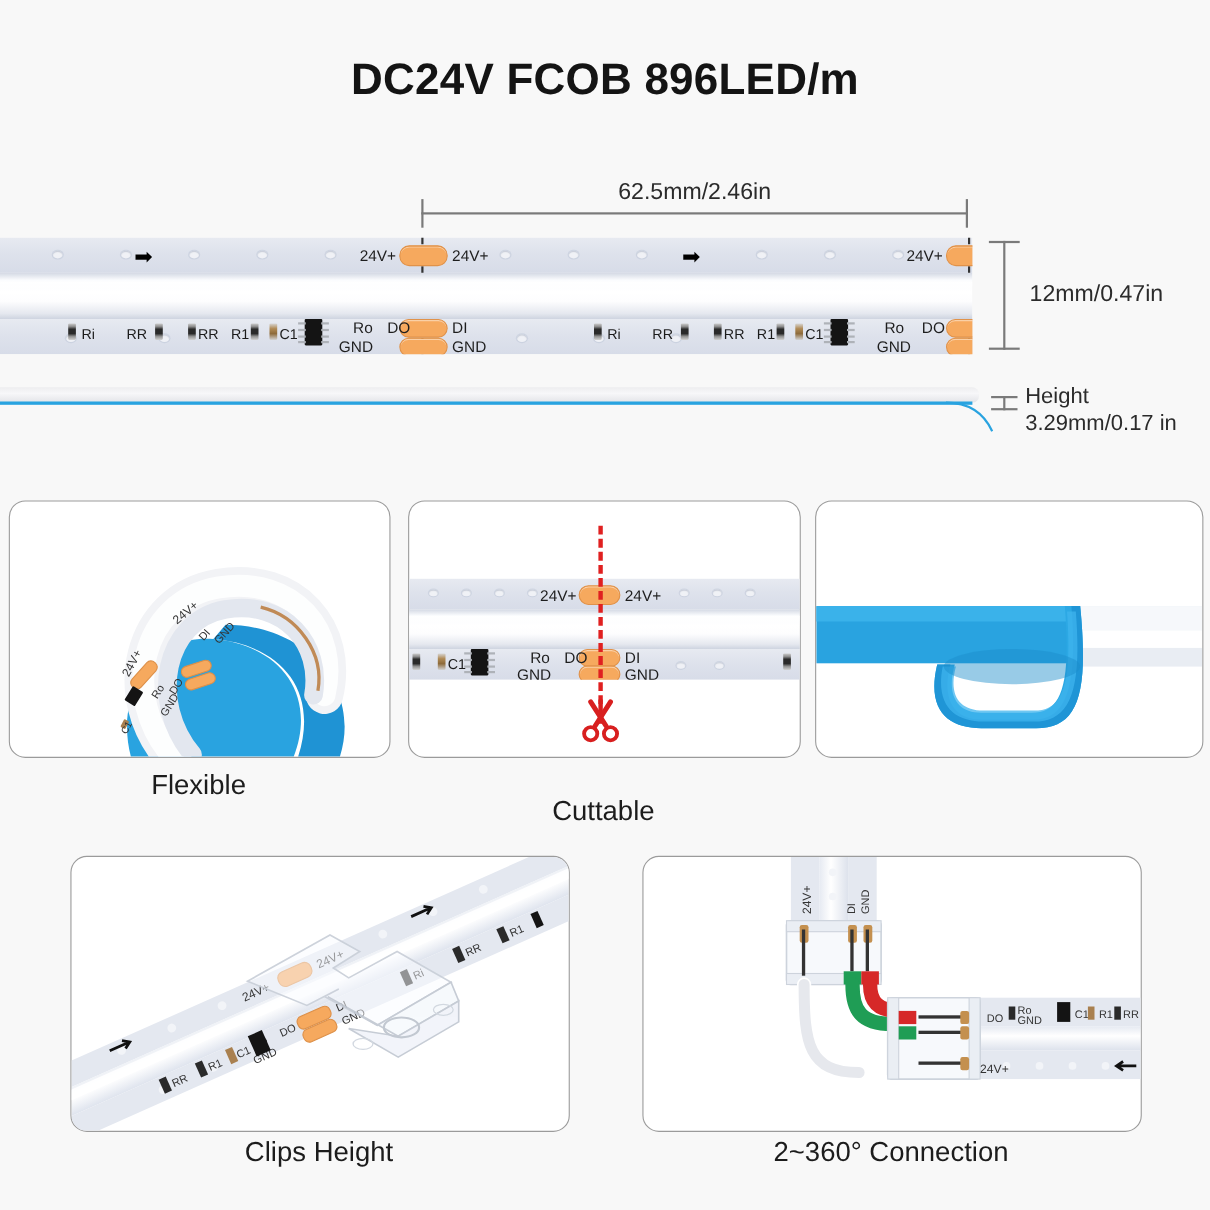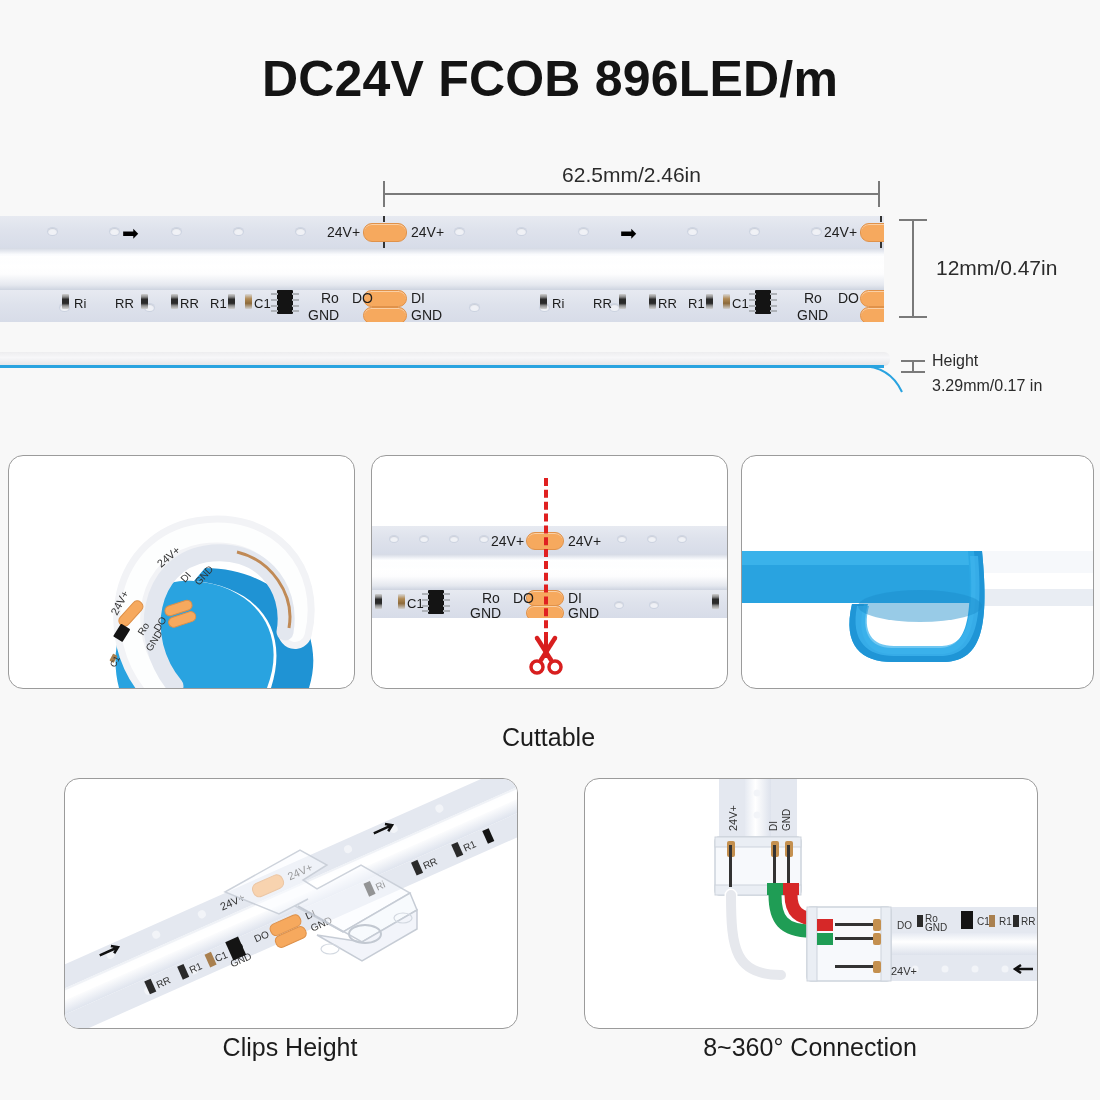--- a/index.html
+++ b/index.html
@@ -7,21 +7,21 @@
     width:1100px;height:1100px;position:relative;overflow:hidden;
     background:#f8f8f8;
     font-family:"Liberation Sans","DejaVu Sans",sans-serif;
     color:#1c1c1c;
   }
   .page{position:absolute;inset:0;}
 
   
   .title{
     position:absolute;top:50px;left:0;width:1100px;text-align:center;
-    font-size:50px;font-weight:bold;letter-spacing:.2px;color:#141414;
+    font-size:40px;font-weight:bold;letter-spacing:.2px;color:#141414;
   }
 
   
   .dimtop{position:absolute;left:383px;top:193px;width:497px;height:2px;background:#7a7a7a;}
   .dimtop::before,.dimtop::after{
     content:"";position:absolute;top:-12px;width:2px;height:26px;background:#7a7a7a;
   }
   .dimtop::before{left:0;}
   .dimtop::after{right:0;}
   .dimtop-label{
@@ -38,21 +38,21 @@
   .dimright::after{bottom:0;}
   .dimright-label{position:absolute;left:936px;top:256px;font-size:21px;color:#2b2b2b;white-space:nowrap;}
 
   
   .dimh{position:absolute;left:912px;top:360px;width:2px;height:13px;background:#7a7a7a;}
   .dimh::before,.dimh::after{
     content:"";position:absolute;left:-11px;width:24px;height:2px;background:#7a7a7a;
   }
   .dimh::before{top:0;}
   .dimh::after{bottom:0;}
-  .dimh-label{position:absolute;left:932px;top:348px;font-size:16px;color:#2b2b2b;line-height:25px;white-space:nowrap;}
+  .dimh-label{position:absolute;left:932px;top:348px;font-size:20px;color:#2b2b2b;line-height:25px;white-space:nowrap;}
 
   
   .strip{position:absolute;overflow:hidden;}
   .pcb-top,.pcb-bot{
     position:absolute;left:0;width:100%;
     background:linear-gradient(180deg,#e7eaf1 0%,#dee2ec 45%,#d7dce8 100%);
   }
   .cob{
     position:absolute;left:0;width:100%;
     background:linear-gradient(180deg,#d4d9e4 0%,#fbfcfe 16%,#ffffff 42%,#fdfdfe 62%,#e5e8ef 88%,#ced4e0 100%);
@@ -244,20 +244,21 @@
       <text x="152" y="112" font-family="Liberation Sans, sans-serif" font-size="11" fill="#333" transform="rotate(-40 152,112)">24V+</text>
       <text x="108" y="160" font-family="Liberation Sans, sans-serif" font-size="11" fill="#333" transform="rotate(-62 108,160)">24V+</text>
       <text x="176" y="127" font-family="Liberation Sans, sans-serif" font-size="10" fill="#333" transform="rotate(-48 176,127)">DI</text>
       <text x="190" y="130" font-family="Liberation Sans, sans-serif" font-size="10" fill="#333" transform="rotate(-48 190,130)">GND</text>
       <text x="134" y="180" font-family="Liberation Sans, sans-serif" font-size="10" fill="#333" transform="rotate(-58 134,180)">Ro</text>
       <text x="142" y="196" font-family="Liberation Sans, sans-serif" font-size="10" fill="#333" transform="rotate(-58 142,196)">GND</text>
       <text x="150" y="176" font-family="Liberation Sans, sans-serif" font-size="10" fill="#333" transform="rotate(-58 150,176)">DO</text>
       <text x="106" y="212" font-family="Liberation Sans, sans-serif" font-size="9" fill="#333" transform="rotate(-62 106,212)">C1</text>
     </svg>
   </div>
+  <div class="caption" style="left:8px;top:700px;width:345px;">Flexible</div>
 
   <div class="card" style="left:371px;top:455px;width:355px;height:232px;">
 
     <div class="strip" style="left:-12px;top:70px;width:380px;height:92px;">
       <div class="pcb-top" style="top:0;height:28px;"></div>
       <div class="cob" style="top:28px;height:36px;"></div>
       <div class="pcb-bot" style="top:64px;height:28px;"></div>
 
       <div class="dot" style="left:30px;top:10px;width:8px;height:6px;"></div>
       <div class="dot" style="left:60px;top:10px;width:8px;height:6px;"></div>
@@ -471,15 +472,15 @@
 
       <rect x="332" y="136" width="6" height="12" fill="#2a2a2a"></rect>
       <rect x="376" y="132" width="12" height="18" fill="#141414"></rect>
       <text x="392" y="146" font-size="10" font-family="Liberation Sans, sans-serif" fill="#333">C1</text>
       <rect x="404" y="136" width="6" height="12" fill="#a9804f"></rect>
       <text x="414" y="146" font-size="10" font-family="Liberation Sans, sans-serif" fill="#333">R1</text>
       <rect x="428" y="136" width="6" height="12" fill="#2a2a2a"></rect>
       <text x="436" y="146" font-size="10" font-family="Liberation Sans, sans-serif" fill="#333">RR</text>
     </svg>
   </div>
-  <div class="caption" style="left:584px;top:1033px;width:452px;">8~360° Connection</div>
+  <div class="caption" style="left:584px;top:1033px;width:452px;">2~360° Connection</div>
 
 </div>
 
 </body></html>

